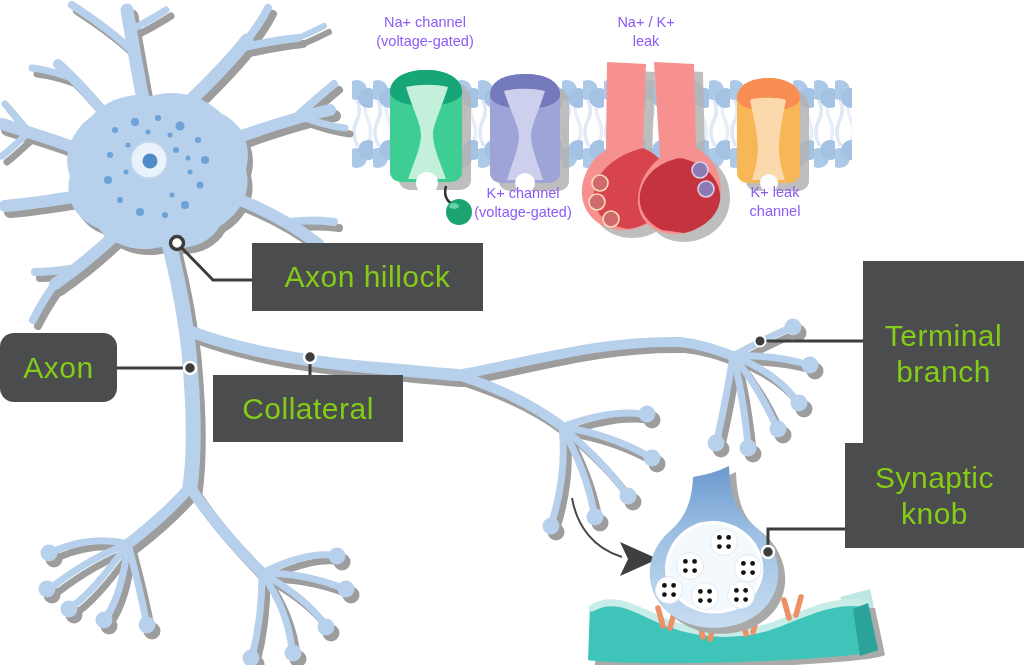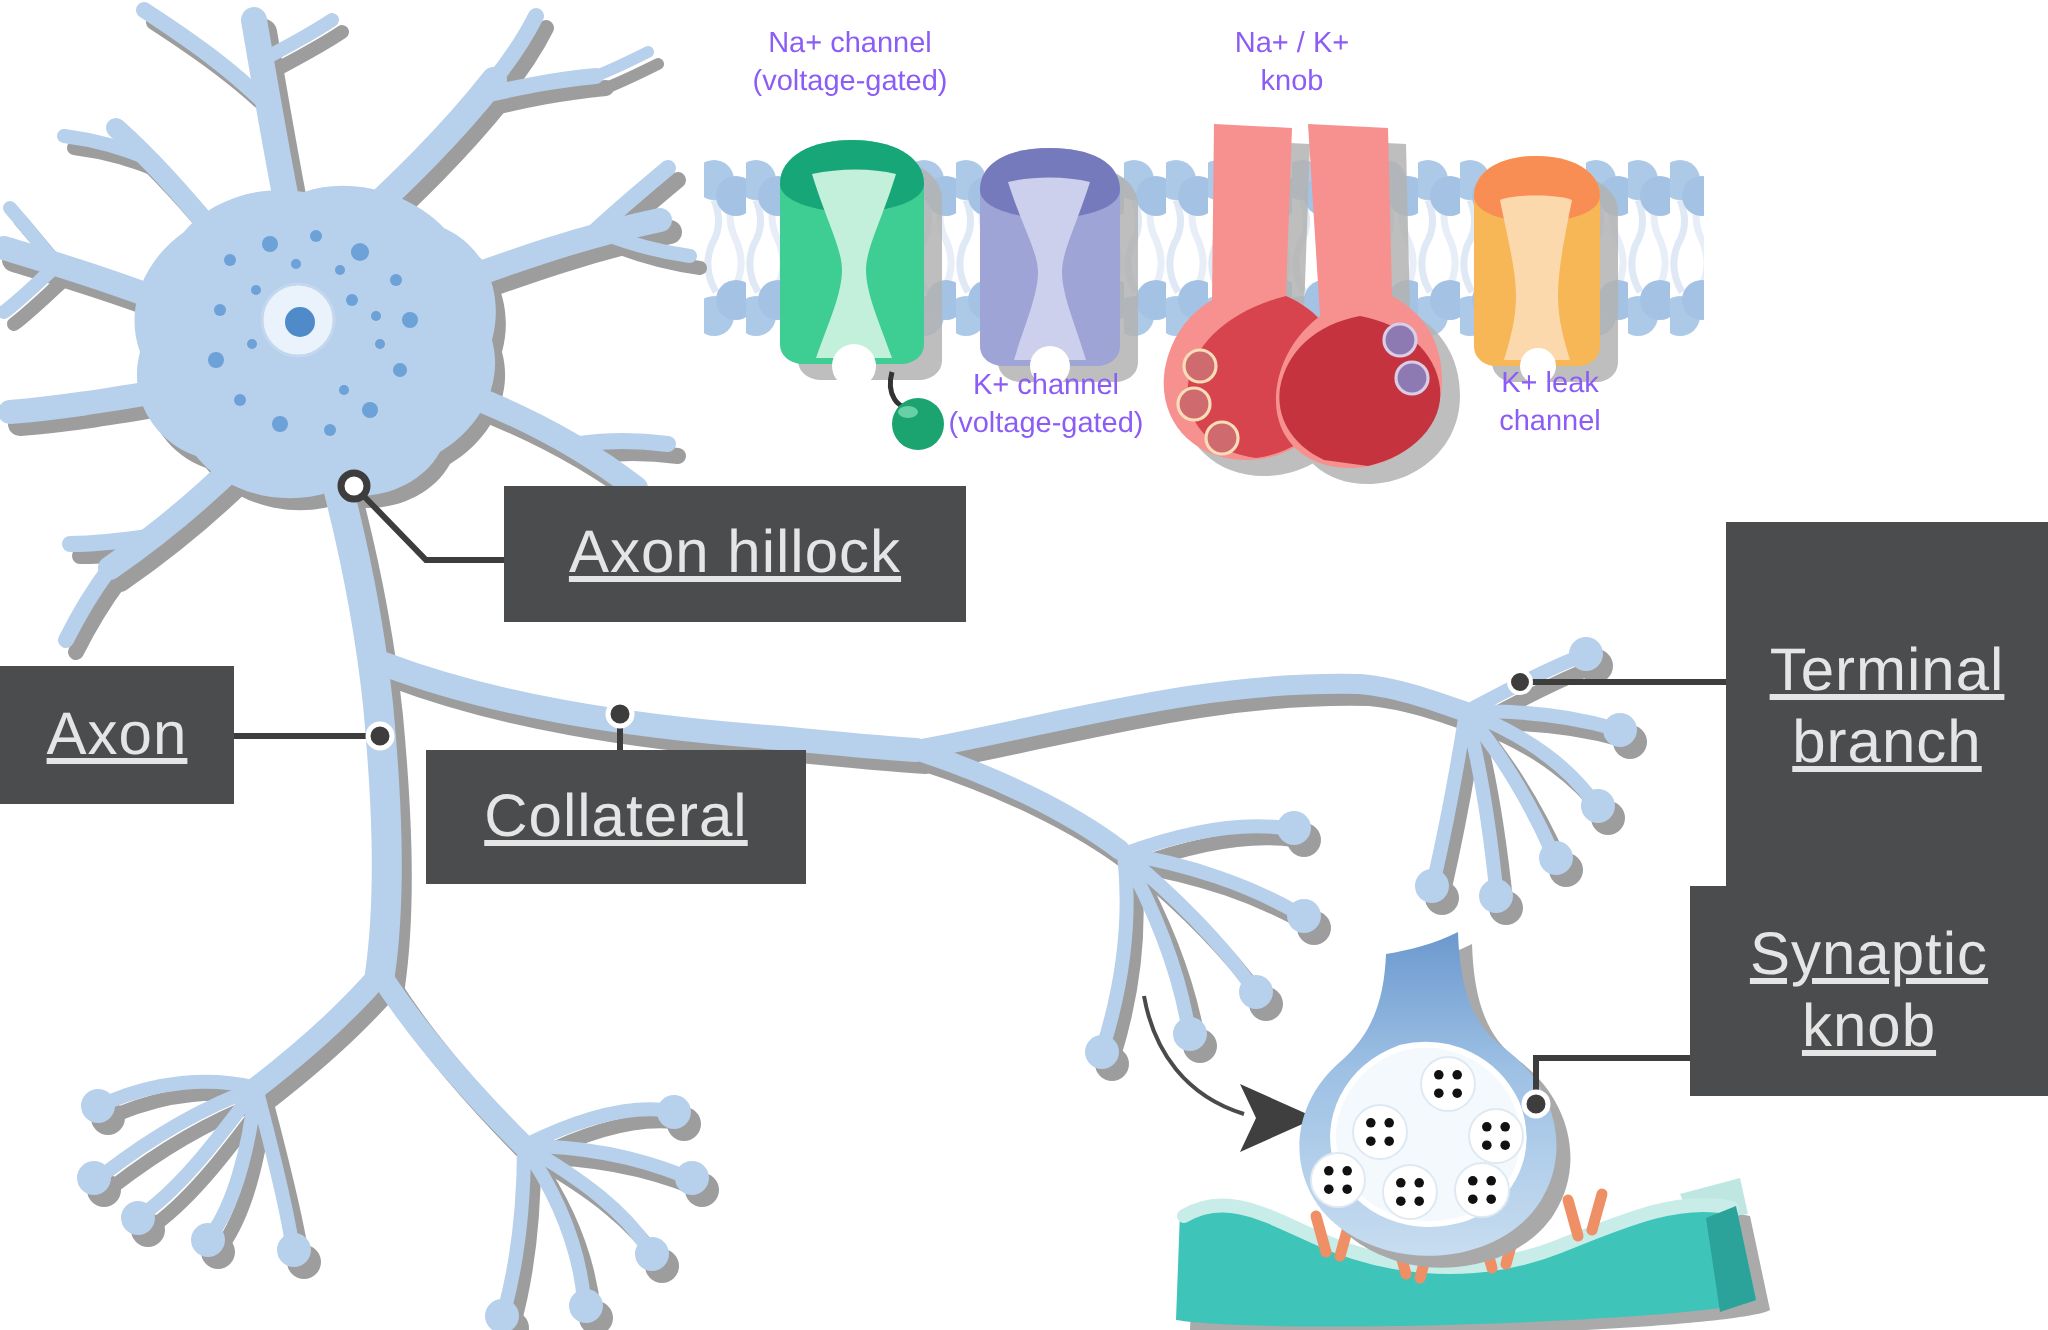--- a/index.html
+++ b/index.html
@@ -1,21 +1,21 @@
 <!DOCTYPE html>
 <html><head>
 <meta charset="utf-8">
 <style>
   html,body{margin:0;padding:0;background:#fff;}
   .stage{position:relative;width:1024px;height:665px;overflow:hidden;background:#ffffff;
          font-family:"Liberation Sans",sans-serif;}
   .art{position:absolute;left:0;top:0;}
-  .label-box{position:absolute;background:#4a4c4e;color:#e5e5e5;display:flex;
+  .label-box{position:absolute;background:#4a4c4e;color:#84cc16;display:flex;
              align-items:center;justify-content:center;text-align:center;
-             font-size:30px;line-height:1.18;letter-spacing:.5px;text-decoration:underline;}
+             font-size:30px;line-height:1.18;letter-spacing:.5px;}
   .inset-label{position:absolute;color:#8b5cf6;font-size:14.5px;line-height:1.3;
                text-align:center;white-space:pre-line;}
 </style>
 </head>
 <body>
 
 <div class="stage">
 
 <svg class="art" width="1024" height="665" viewBox="0 0 1024 665">
   <defs>
@@ -278,25 +278,25 @@
   <circle cx="177" cy="243" r="6.5" fill="#ffffff" stroke="#3d3d3d" stroke-width="3.5"></circle>
   <circle cx="190" cy="368" r="6" fill="#3d3d3d" stroke="#ffffff" stroke-width="2.5"></circle>
   <circle cx="310" cy="357" r="6" fill="#3d3d3d" stroke="#ffffff" stroke-width="2.5"></circle>
   <circle cx="760" cy="341" r="5.5" fill="#3d3d3d" stroke="#ffffff" stroke-width="2"></circle>
   <circle cx="768" cy="552" r="6" fill="#3d3d3d" stroke="#ffffff" stroke-width="2.5"></circle>
 </svg>
 
 <div class="inset-label" style="left:330px;top:13px;width:190px;">Na+ channel
 (voltage-gated)</div>
 <div class="inset-label" style="left:576px;top:13px;width:140px;">Na+ / K+
-knob</div>
+leak</div>
 <div class="inset-label" style="left:440px;top:184px;width:166px;">K+ channel
 (voltage-gated)</div>
 <div class="inset-label" style="left:715px;top:183px;width:120px;">K+ leak
 channel</div>
 
 <div class="label-box" style="left:252px;top:243px;width:231px;height:68px;">Axon hillock</div>
-<div class="label-box" style="left:0px;top:333px;width:117px;height:69px;">Axon</div>
+<div class="label-box" style="left:0px;top:333px;width:117px;height:69px;border-radius:14px;">Axon</div>
 <div class="label-box" style="left:213px;top:375px;width:190px;height:67px;">Collateral</div>
 <div class="label-box" style="left:863px;top:261px;width:161px;height:185px;">Terminal branch</div>
 <div class="label-box" style="left:845px;top:443px;width:179px;height:105px;">Synaptic knob</div>
 
 </div>
 
 </body></html>

